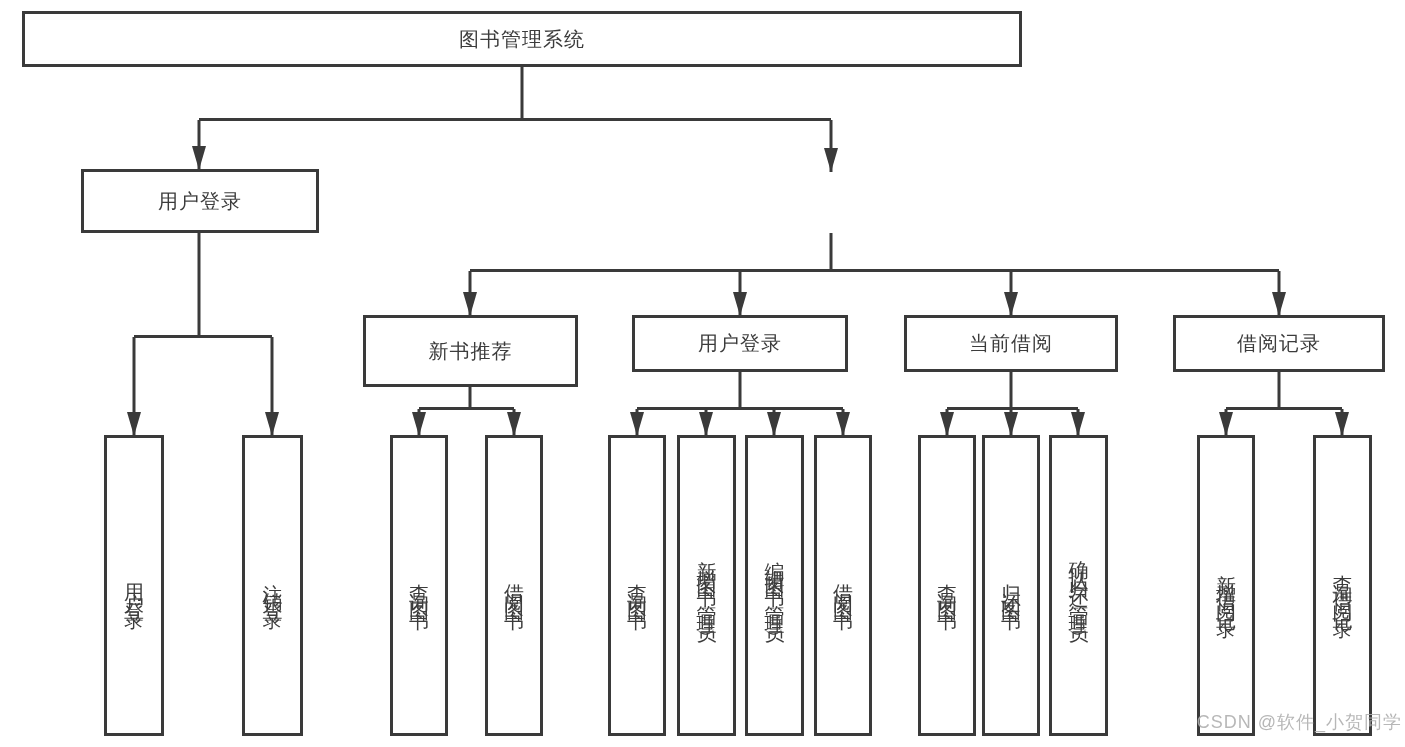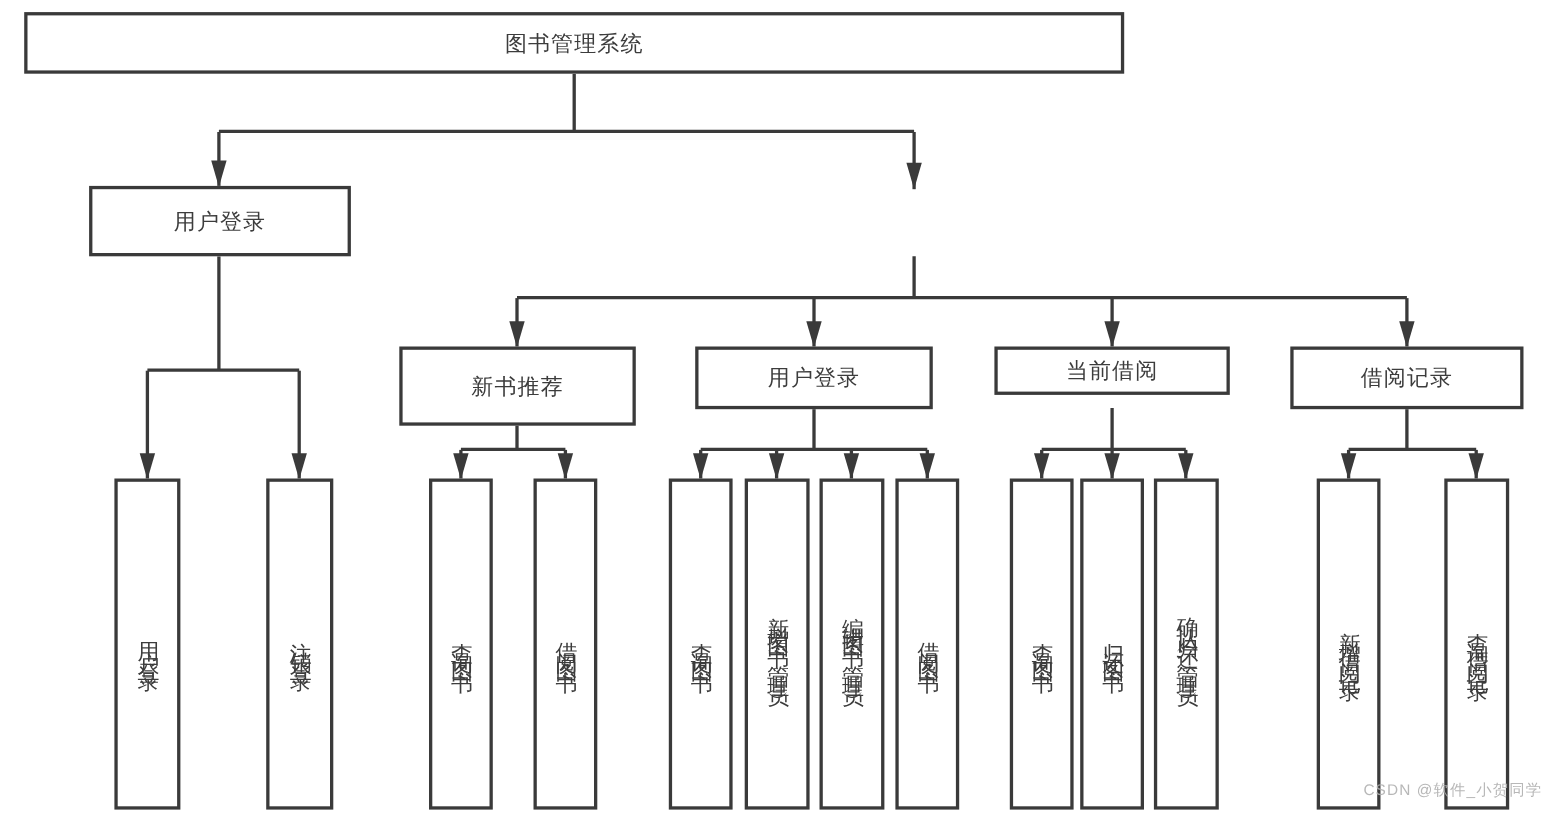--- a/index.html
+++ b/index.html
@@ -16,21 +16,21 @@
     display:flex;align-items:center;justify-content:center;
     font-size:20px;letter-spacing:1px;
   }
   .leaf{top:435px;height:301px;}
   .vtext{
     writing-mode:vertical-rl;line-height:1.05;letter-spacing:9px;
     display:block;max-height:290px;
   }
   .watermark{
     position:absolute;top:710px;right:3px;z-index:5;
-    font-size:14px;letter-spacing:1px;color:var(--watermark,#b0b0b0);
+    font-size:18px;letter-spacing:1px;color:var(--watermark,#b0b0b0);
     white-space:nowrap;opacity:.9;
   }
 </style>
 </head>
 <body>
 
 <div class="canvas">
 
   <svg class="connectors" viewBox="0 0 1405 747">
     <defs>
@@ -82,21 +82,21 @@
   <div class="node" style="left:81px;top:169px;width:238px;height:64px">
     <span>用户登录</span>
   </div>
 
   <div class="node" style="left:363px;top:315px;width:215px;height:72px">
     <span>新书推荐</span>
   </div>
   <div class="node" style="left:632px;top:315px;width:216px;height:57px">
     <span>用户登录</span>
   </div>
-  <div class="node" style="left:904px;top:315px;width:214px;height:44px">
+  <div class="node" style="left:904px;top:315px;width:214px;height:57px">
     <span>当前借阅</span>
   </div>
   <div class="node" style="left:1173px;top:315px;width:212px;height:57px">
     <span>借阅记录</span>
   </div>
 
   <div class="node leaf" style="left:104px;width:60px">
     <span class="vtext">用户登录</span>
   </div>
   <div class="node leaf" style="left:242px;width:61px">

